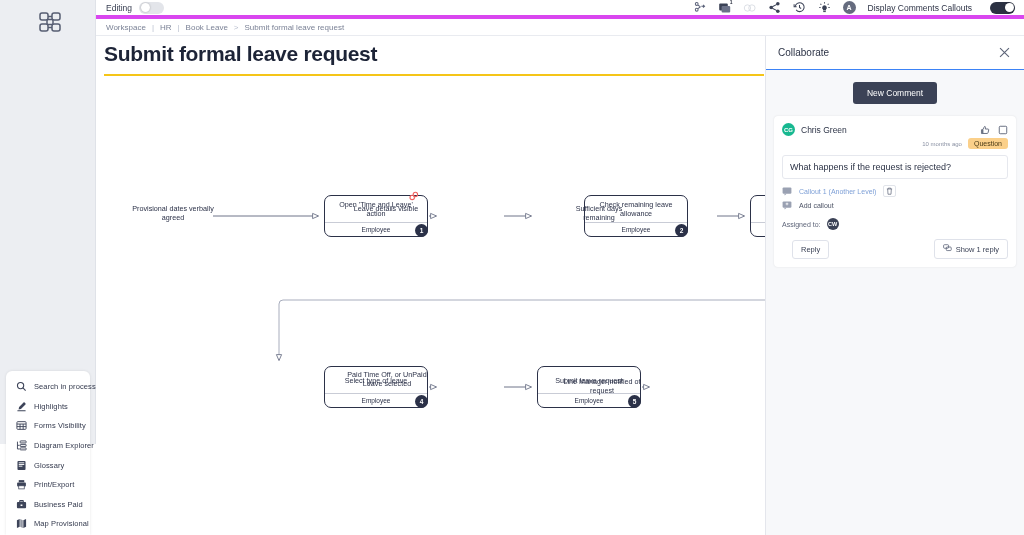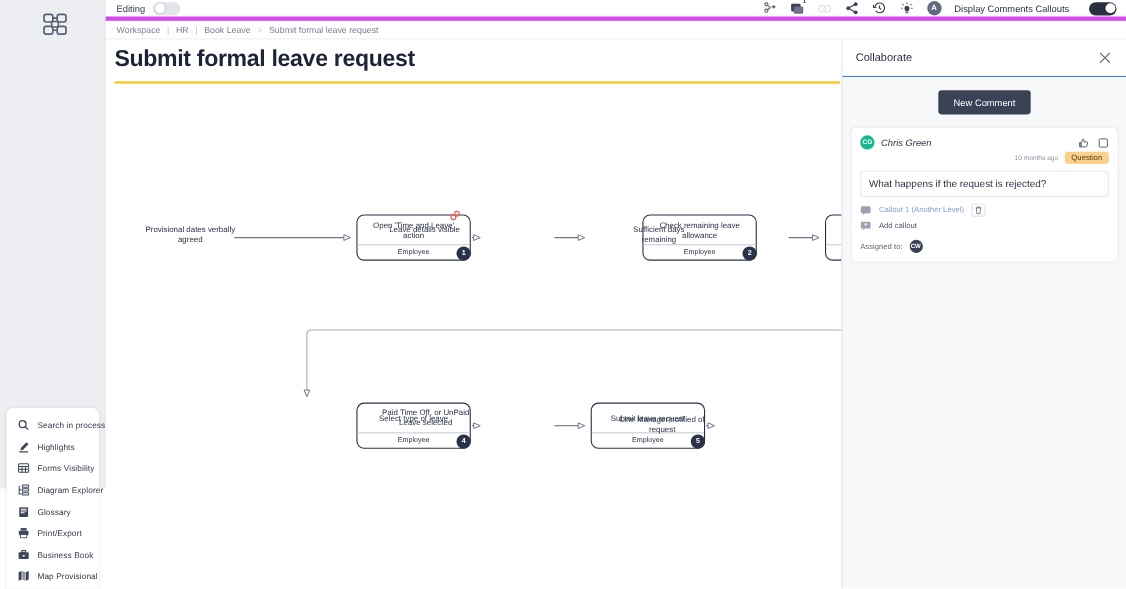--- a/index.html
+++ b/index.html
@@ -157,21 +157,21 @@
   .comment-card {
     margin: 12px 8px 0 8px; background: #fff; border-radius: 4px;
     box-shadow: 0 0 2px rgba(0,0,0,.10); padding: 7px 8px 8px 8px;
   }
   .cc-row1 { display: flex; align-items: center; gap: 6px; }
   .cc-avatar {
     width: 13px; height: 13px; border-radius: 50%; background: #17b890;
     color: #fff; font-size: 6px; font-weight: 700;
     display: flex; align-items: center; justify-content: center;
   }
-  .cc-name { font-size: 8.5px; color: #2c3346; font-style: italic; }
+  .cc-name { font-size: 8.5px; color: #2c3346; }
   .cc-actions { margin-left: auto; display: flex; gap: 8px; color: #5d6478; }
   .cc-act { width: 10px; height: 10px; cursor: pointer; display:flex; align-items:center; justify-content:center;}
   .cc-row2 { display: flex; align-items: center; justify-content: flex-end; gap: 6px; margin-top: 2px; }
   .cc-time { font-size: 6px; color: #8a91a3; }
   .cc-tag {
     background: #fbd08a; color: #4a3a16; font-size: 7px;
     padding: 2px 6px; border-radius: 3px;
   }
   .cc-body {
     margin-top: 6px; border: 1px solid #e6e8ee; border-radius: 3px;
@@ -281,21 +281,21 @@
         <span class="tool-lbl">Print/Export</span>
       </div>
       <div class="tool-item">
         <span class="tool-ico">
           <svg width="11" height="11" viewBox="0 0 12 12" fill="currentColor">
               <rect x="4" y="1.6" width="4" height="1.8" rx=".6" fill="none" stroke="currentColor" stroke-width="1.1"></rect>
               <rect x="1" y="3.4" width="10" height="6.6" rx="1"></rect>
               <rect x="5" y="6" width="2" height="1.6" fill="#fff"></rect>
             </svg>
         </span>
-        <span class="tool-lbl">Business Book</span>
+        <span class="tool-lbl">Business Paid</span>
       </div>
       <div class="tool-item">
         <span class="tool-ico">
           <svg width="11" height="11" viewBox="0 0 12 12" fill="currentColor">
               <path d="M1 2.4l3-1.2v8.4l-3 1.2z"></path>
               <path d="M4.6 1.2l2.8 1.2v8.4L4.6 9.6z" opacity=".55"></path>
               <path d="M8 2.4l3-1.2v8.4l-3 1.2z"></path>
             </svg>
         </span>
         <span class="tool-lbl">Map Provisional</span>
@@ -504,16 +504,28 @@
           </span>
           <span class="cc-add">Add callout</span>
         </div>
       </div>
 
       <div class="cc-assigned">
         <span class="cc-assigned-lbl">Assigned to:</span>
         <span class="cc-assigned-av">CW</span>
       </div>
 
+      <div class="cc-footer">
+        <button class="cc-btn">Reply</button>
+        <button class="cc-btn right">
+          <span>
+            <svg width="9" height="8" viewBox="0 0 10 9" fill="none" stroke="#5d6478" stroke-width="0.9">
+                <rect x="0.6" y="0.8" width="5.6" height="4" rx="1"></rect>
+                <rect x="3.6" y="3.4" width="5.6" height="4" rx="1"></rect>
+              </svg>
+          </span>
+          <span>Show 1 reply</span>
+        </button>
+      </div>
     </div>
   </div>
 
 </div>
 
 </body></html>

